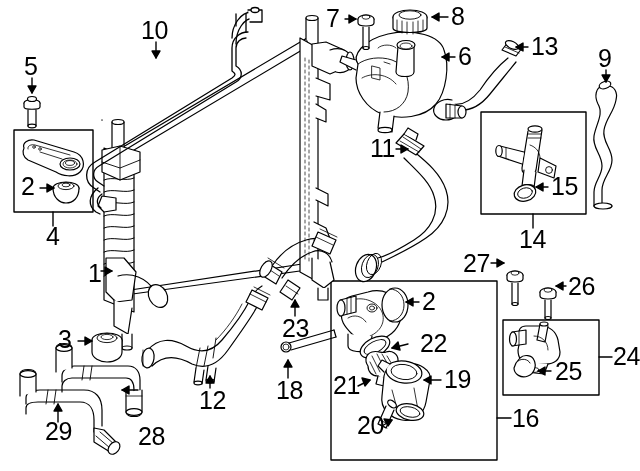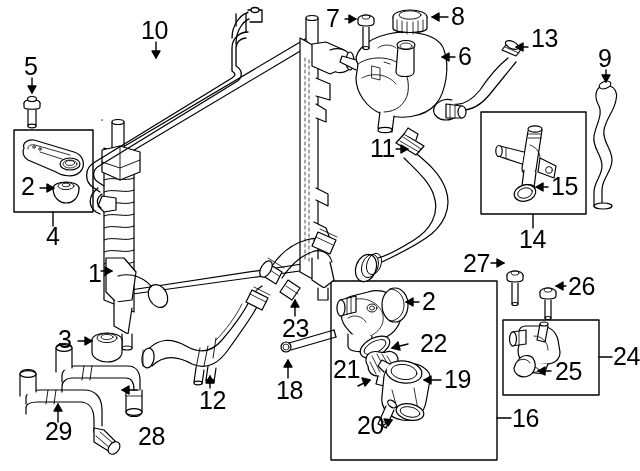--- a/index.html
+++ b/index.html
@@ -552,29 +552,29 @@
   <div class="cal" style="left:58px;top:327px;">3</div>
   <div class="cal" style="left:46px;top:224px;">4</div>
   <div class="cal" style="left:24px;top:54px;">5</div>
   <div class="cal" style="left:458px;top:44px;">6</div>
   <div class="cal" style="left:326px;top:6px;">7</div>
   <div class="cal" style="left:451px;top:4px;">8</div>
   <div class="cal" style="left:598px;top:46px;">9</div>
   <div class="cal" style="left:141px;top:18px;">10</div>
   <div class="cal" style="left:370px;top:136px;">11</div>
   <div class="cal" style="left:199px;top:388px;">12</div>
-  <div class="cal" style="left:531px;top:26px;text-align:center;">13</div>
+  <div class="cal" style="left:531px;top:34px;text-align:center;">13</div>
   <div class="cal" style="left:519px;top:227px;">14</div>
   <div class="cal" style="left:551px;top:174px;">15</div>
   <div class="cal" style="left:512px;top:406px;">16</div>
   <div class="cal" style="left:422px;top:289px;">2</div>
   <div class="cal" style="left:276px;top:378px;">18</div>
   <div class="cal" style="left:444px;top:367px;">19</div>
   <div class="cal" style="left:357px;top:413px;">20</div>
-  <div class="cal" style="left:333px;top:357px;">21</div>
+  <div class="cal" style="left:333px;top:373px;">21</div>
   <div class="cal" style="left:411px;top:331px;margin-left:9px;">22</div>
   <div class="cal" style="left:282px;top:316px;">23</div>
   <div class="cal" style="left:613px;top:344px;">24</div>
   <div class="cal" style="left:555px;top:359px;">25</div>
   <div class="cal" style="left:568px;top:274px;">26</div>
   <div class="cal" style="left:463px;top:251px;">27</div>
   <div class="cal" style="left:138px;top:377px;margin-top:47px;">28</div>
   <div class="cal" style="left:45px;top:419px;">29</div>
 
 </div>

